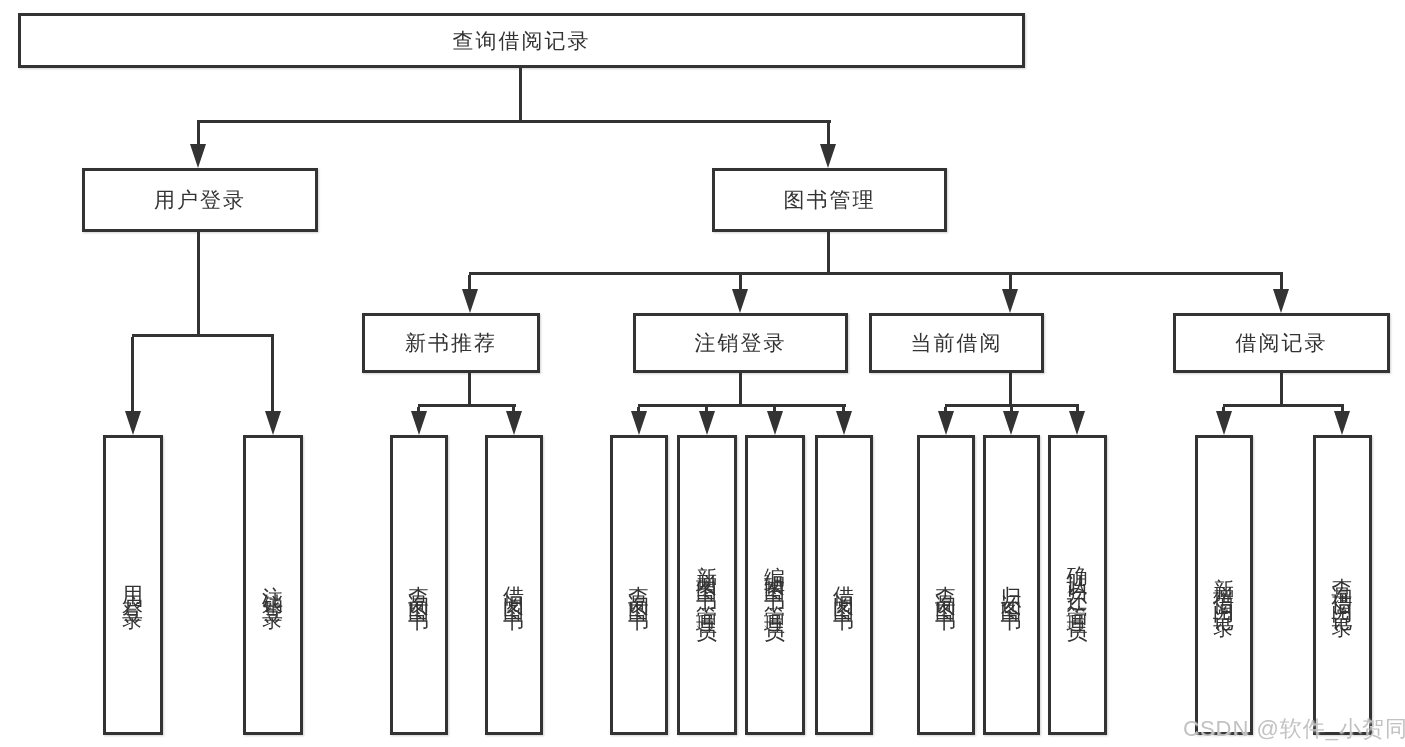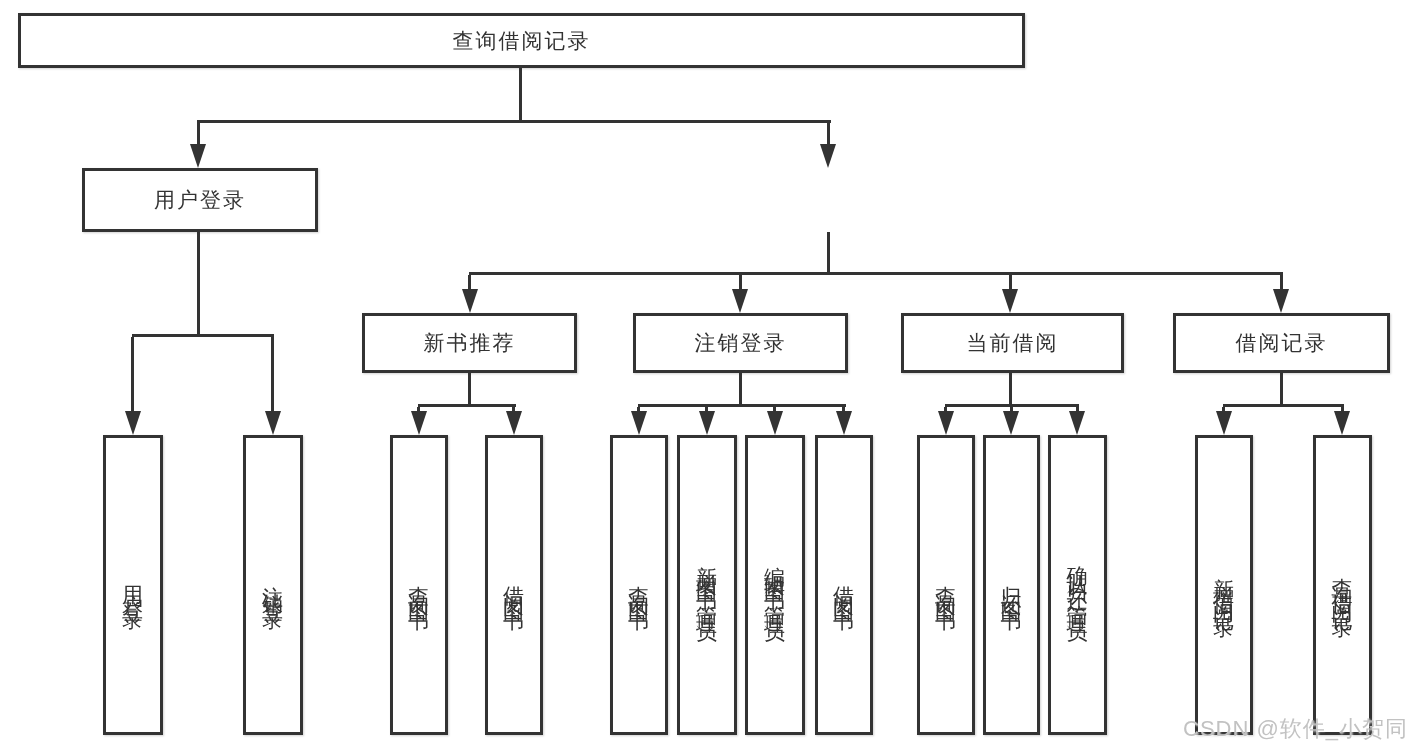--- a/index.html
+++ b/index.html
@@ -69,42 +69,43 @@
   <div class="node" style="left:18px;top:13px;width:1007px;height:55px">查询借阅记录</div>
 
   <div class="vline" style="left:519px;top:68px;width:3px;height:53px"></div>
   <div class="hline" style="left:197px;top:120px;width:634px;height:3px"></div>
   <div class="vline" style="left:197px;top:123px;width:3px;height:24px"></div>
   <div class="arrow" style="left:190px;top:144px"></div>
   <div class="vline" style="left:827px;top:123px;width:3px;height:24px"></div>
   <div class="arrow" style="left:820px;top:144px"></div>
 
   <div class="node" style="left:82px;top:168px;width:236px;height:64px">用户登录</div>
+  <div class="node" style="left:712px;top:168px;width:235px;height:64px">图书管理</div>
 
   <div class="vline" style="left:197px;top:232px;width:3px;height:105px"></div>
   <div class="hline" style="left:132px;top:334px;width:142px;height:3px"></div>
   <div class="vline" style="left:131px;top:337px;width:3px;height:76px"></div>
   <div class="arrow" style="left:125px;top:411px"></div>
   <div class="vline" style="left:271px;top:337px;width:3px;height:76px"></div>
   <div class="arrow" style="left:265px;top:411px"></div>
 
   <div class="vline" style="left:827px;top:232px;width:3px;height:40px"></div>
   <div class="hline" style="left:469px;top:272px;width:814px;height:3px"></div>
   <div class="vline" style="left:468px;top:275px;width:3px;height:16px"></div>
   <div class="arrow" style="left:462px;top:289px"></div>
   <div class="vline" style="left:739px;top:275px;width:3px;height:16px"></div>
   <div class="arrow" style="left:732px;top:289px"></div>
   <div class="vline" style="left:1009px;top:275px;width:3px;height:16px"></div>
   <div class="arrow" style="left:1002px;top:289px"></div>
   <div class="vline" style="left:1280px;top:275px;width:3px;height:16px"></div>
   <div class="arrow" style="left:1273px;top:289px"></div>
 
-  <div class="node" style="left:362px;top:313px;width:215px;height:60px">新书推荐</div>
+  <div class="node" style="left:362px;top:313px;width:178px;height:60px">新书推荐</div>
   <div class="node" style="left:633px;top:313px;width:215px;height:60px">注销登录</div>
-  <div class="node" style="left:901px;top:313px;width:223px;height:60px">当前借阅</div>
+  <div class="node" style="left:869px;top:313px;width:175px;height:60px">当前借阅</div>
   <div class="node" style="left:1173px;top:313px;width:217px;height:60px">借阅记录</div>
 
   <div class="vline" style="left:468px;top:373px;width:3px;height:31px"></div>
   <div class="hline" style="left:418px;top:404px;width:98px;height:3px"></div>
   <div class="vline" style="left:417px;top:407px;width:3px;height:6px"></div>
   <div class="arrow" style="left:411px;top:411px"></div>
   <div class="vline" style="left:512px;top:407px;width:3px;height:6px"></div>
   <div class="arrow" style="left:506px;top:411px"></div>
 
   <div class="vline" style="left:739px;top:373px;width:3px;height:31px"></div>

